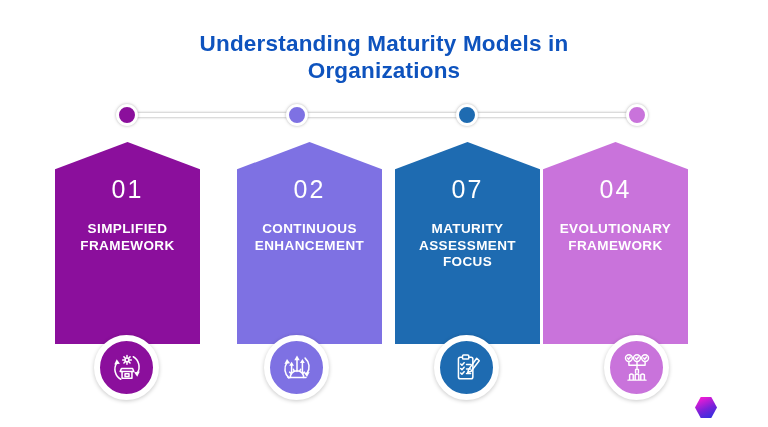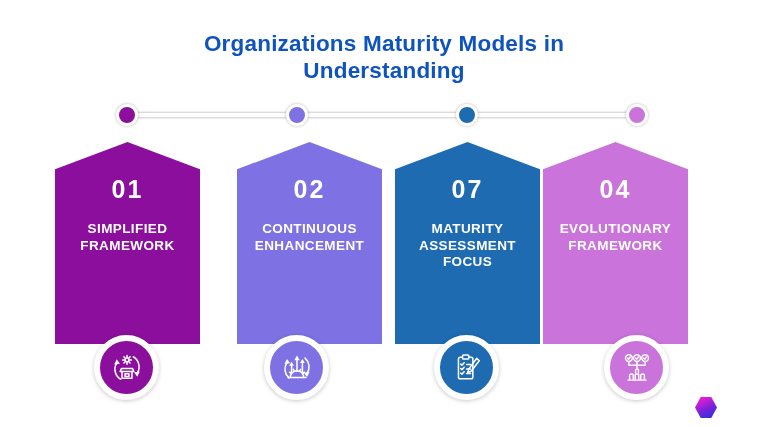--- a/index.html
+++ b/index.html
@@ -14,21 +14,21 @@
   .tl-line{position:absolute;left:127px;top:113px;width:510px;height:4px;background:#ffffff;
            border-radius:3px;box-shadow:0 0 3px rgba(110,110,110,.7);}
   .dot{position:absolute;top:104px;width:16px;height:16px;border-radius:50%;
        border:3px solid #ffffff;box-shadow:0 0 3px rgba(120,120,120,.55);box-sizing:content-box;}
   .dot-1{left:116px}.dot-2{left:286px}.dot-3{left:456px}.dot-4{left:626px}
 
   
   .step{position:absolute;top:142px;width:145px;height:202px;color:#fff;text-align:center;
         clip-path:polygon(50% 0,100% 13.5%,100% 100%,0 100%,0 13.5%);}
   .step-1{left:55px}.step-2{left:237px}.step-3{left:395px}.step-4{left:543px}
-  .num{margin-top:33px;font-size:25px;font-weight:700;letter-spacing:2px;}
+  .num{margin-top:33px;font-size:25px;font-weight:400;letter-spacing:2px;}
   .label{margin-top:17px;font-size:13.5px;font-weight:700;line-height:1.24;
          letter-spacing:.4px;padding:0 16px;}
 
   
   .c1{background:#8B0F9C}.c2{background:#7E71E3}.c3{background:#1E6BB1}.c4{background:#C973DB}
 
   
   .icon-wrap{position:absolute;top:335px;width:53px;height:53px;border-radius:50%;
              border:6.5px solid #ffffff;display:flex;align-items:center;justify-content:center;
              box-shadow:0 1px 4px rgba(0,0,0,.22);box-sizing:content-box;}
@@ -39,22 +39,22 @@
   .logo{position:absolute;left:695px;top:397px;width:22px;height:21px;
         clip-path:polygon(26% 0,74% 0,100% 50%,74% 100%,26% 100%,0 50%);
         background:linear-gradient(155deg,#ED1BD5 12%,#7A22D9 55%,#3130DF 92%);}
 </style>
 </head>
 <body>
 
 <div class="canvas">
 
   <div class="title">
-    <div>Organizations Maturity Models in</div>
-    <div>Understanding</div>
+    <div>Understanding Maturity Models in</div>
+    <div>Organizations</div>
   </div>
 
   <div class="tl-line"></div>
   <div class="dot dot-1 c1"></div>
   <div class="dot dot-2 c2"></div>
   <div class="dot dot-3 c3"></div>
   <div class="dot dot-4 c4"></div>
 
   <div class="step step-1 c1">
     <div class="num">01</div>

